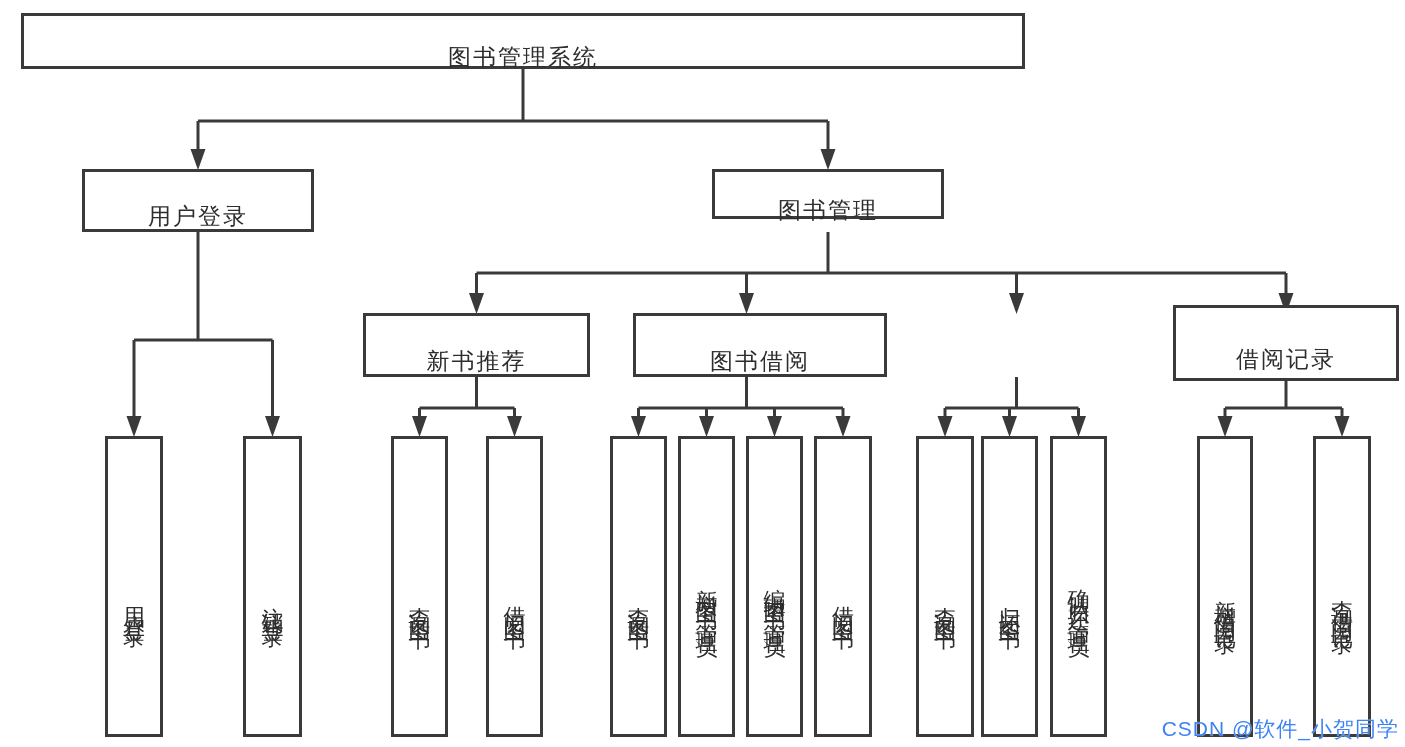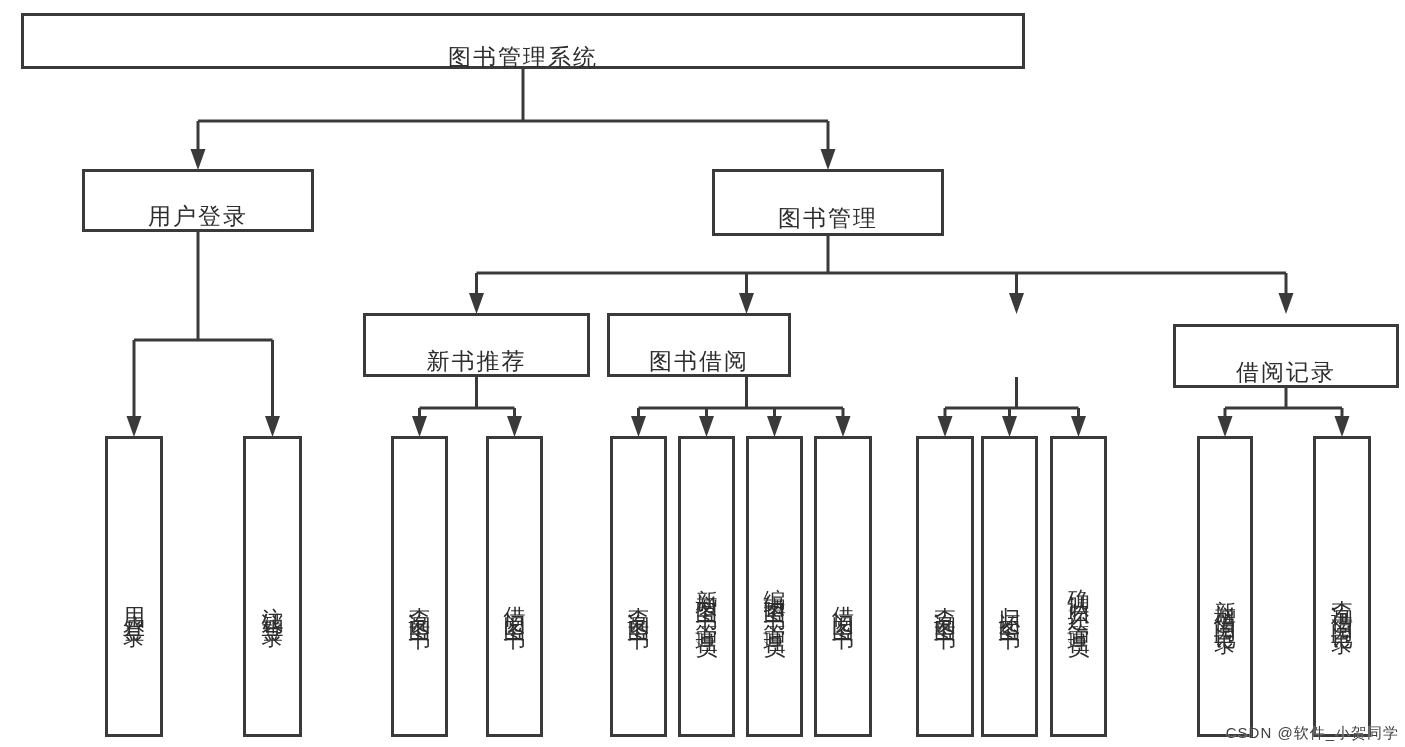--- a/index.html
+++ b/index.html
@@ -34,23 +34,23 @@
     white-space:normal;
     font-size:22px;
     letter-spacing:7px;
     line-height:1;
   }
   #watermark{
     position:absolute;
     right:6px;
     bottom:4px;
     z-index:3;
-    font-size:15px;
+    font-size:21px;
     letter-spacing:1px;
-    color:#404040;
+    color:#3b82f6;
     text-shadow:0 0 1px #ffffff;
     white-space:nowrap;
   }
 </style>
 </head>
 <body>
 
 <div id="stage">
 
   <svg id="edges" xmlns="http://www.w3.org/2000/svg">
@@ -108,31 +108,31 @@
       <polygon points="1334.5,416 1349.5,416 1342,437" fill="#3a3a3a"></polygon>
     </svg>
 
   <div class="node h" style="left: 21px; top: 13px; width: 1004px; height: 56px;">
     <span class="lbl">图书管理系统</span>
   </div>
 
   <div class="node h" style="left: 82px; top: 169px; width: 232px; height: 63px;">
     <span class="lbl">用户登录</span>
   </div>
-  <div class="node h" style="left: 712px; top: 169px; width: 232px; height: 67px;">
+  <div class="node h" style="left: 712px; top: 169px; width: 232px; height: 50px;">
     <span class="lbl">图书管理</span>
   </div>
 
   <div class="node h" style="left: 363px; top: 313px; width: 227px; height: 64px; text-align: right;">
     <span class="lbl">新书推荐</span>
   </div>
-  <div class="node h" style="left: 607px; top: 313px; width: 184px; height: 64px;">
+  <div class="node h" style="left: 633px; top: 313px; width: 254px; height: 64px;">
     <span class="lbl">图书借阅</span>
   </div>
-  <div class="node h" style="left: 1173px; top: 324px; width: 226px; height: 64px;">
+  <div class="node h" style="left: 1173px; top: 305px; width: 226px; height: 76px;">
     <span class="lbl">借阅记录</span>
   </div>
 
   <div class="node v" style="left: 105px; top: 436px; width: 58px; height: 301px;">
     <span class="lbl">用户登录</span>
   </div>
   <div class="node v" style="left: 243px; top: 436px; width: 59px; height: 301px;">
     <span class="lbl">注销登录</span>
   </div>
 

